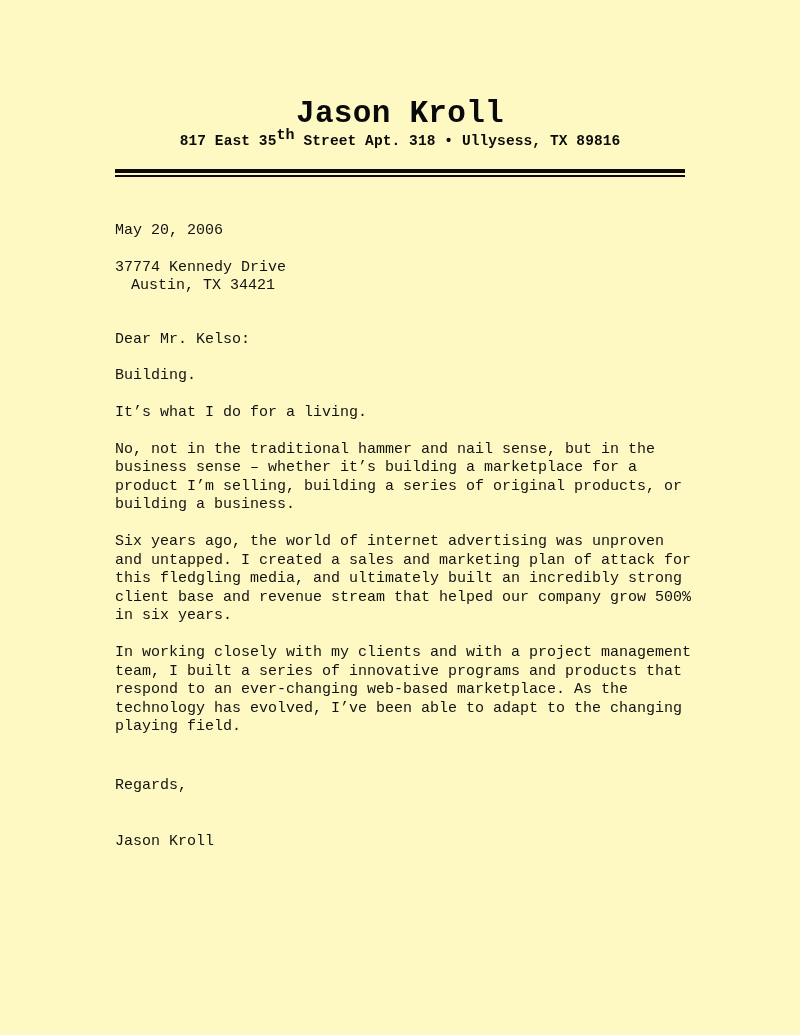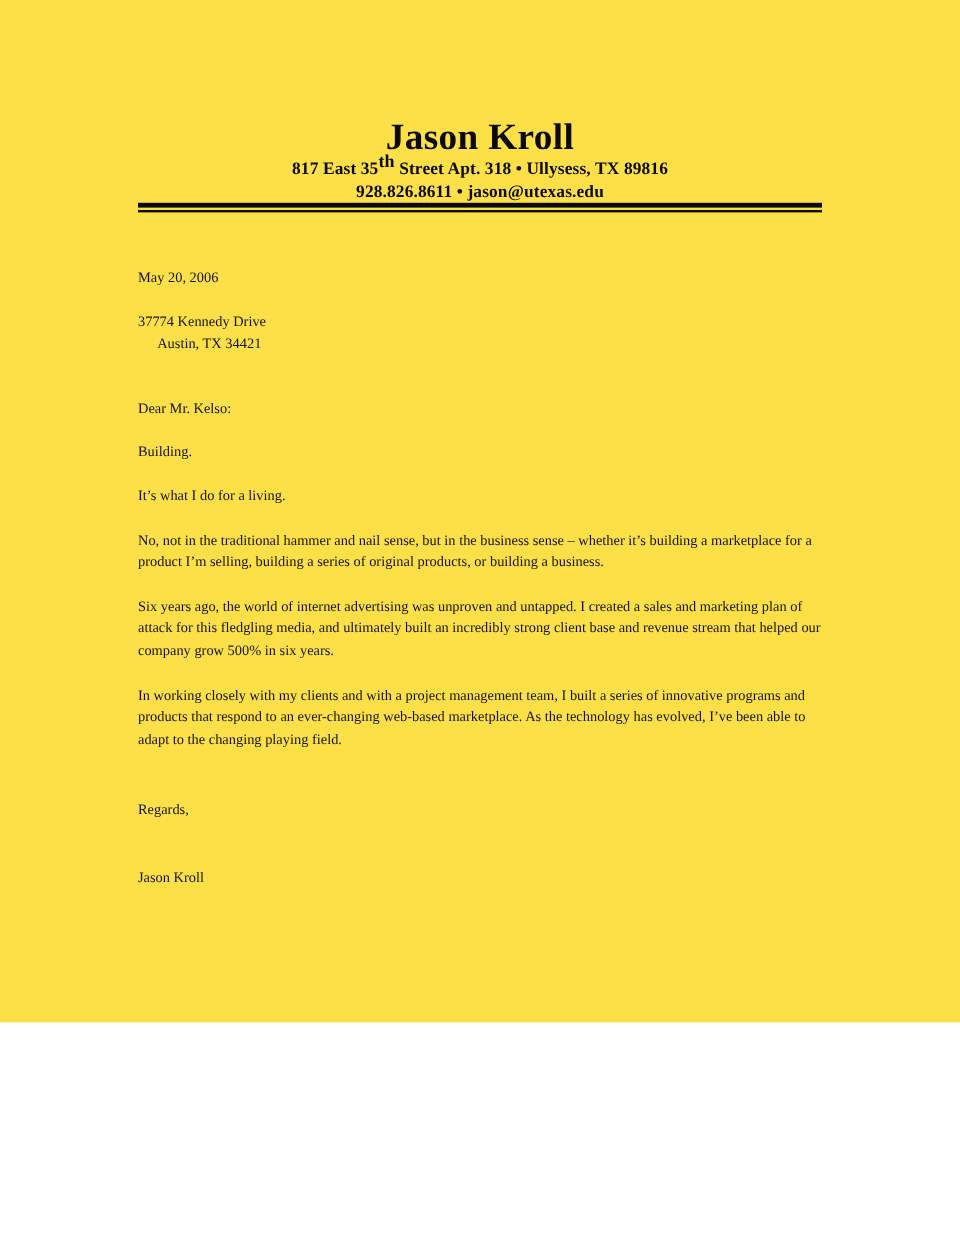--- a/index.html
+++ b/index.html
@@ -14,22 +14,23 @@
     font-family: "Liberation Serif", "DejaVu Serif", serif;
     color: #111111;
     overflow: hidden;
   }
 
   .page {
     position: absolute;
     left: 0;
     top: 0;
     width: 800px;
-    height: 852px;
-    background: #fde047;
+    height: 1035px;
+    background: #fef9c3;
+    font-family: Liberation Mono, monospace;
   }
 
   
   .letterhead {
     position: absolute;
     left: 115px;
     top: 96px;
     width: 570px;
     text-align: center;
   }
@@ -78,21 +79,21 @@
   }
 
   
   .letter-body {
     position: absolute;
     left: 115px;
     top: 222px;
     width: 578px;
   }
   .blk {
-    font-size: 12px;
+    font-size: 15px;
     line-height: 18.6px;
     color: #121212;
     margin: 0;
   }
   .blk + .blk {
     margin-top: 18px;
   }
   .blk.addr-line { margin-top: 0; }
   .spacer-salutation { margin-top: 35px !important; }
   .spacer-regards { margin-top: 40px !important; }
@@ -101,21 +102,20 @@
   .addr-block .addr-line + .addr-line { margin-top: 0; margin-left: 16px; }
 </style>
 </head>
 <body>
 
 <div class="page">
 
   <div class="letterhead">
     <div class="name-heading">Jason Kroll</div>
     <div class="contact-line"><span>817 East 35</span><sup>th</sup><span> Street Apt. 318 • Ullysess, TX 89816</span></div>
-    <div class="contact-line">928.826.8611 • jason@utexas.edu</div>
   </div>
 
   <div class="rule-group">
     <div class="rule-thick"></div>
     <div class="rule-gap"></div>
     <div class="rule-thin"></div>
   </div>
 
   <div class="letter-body">
 

